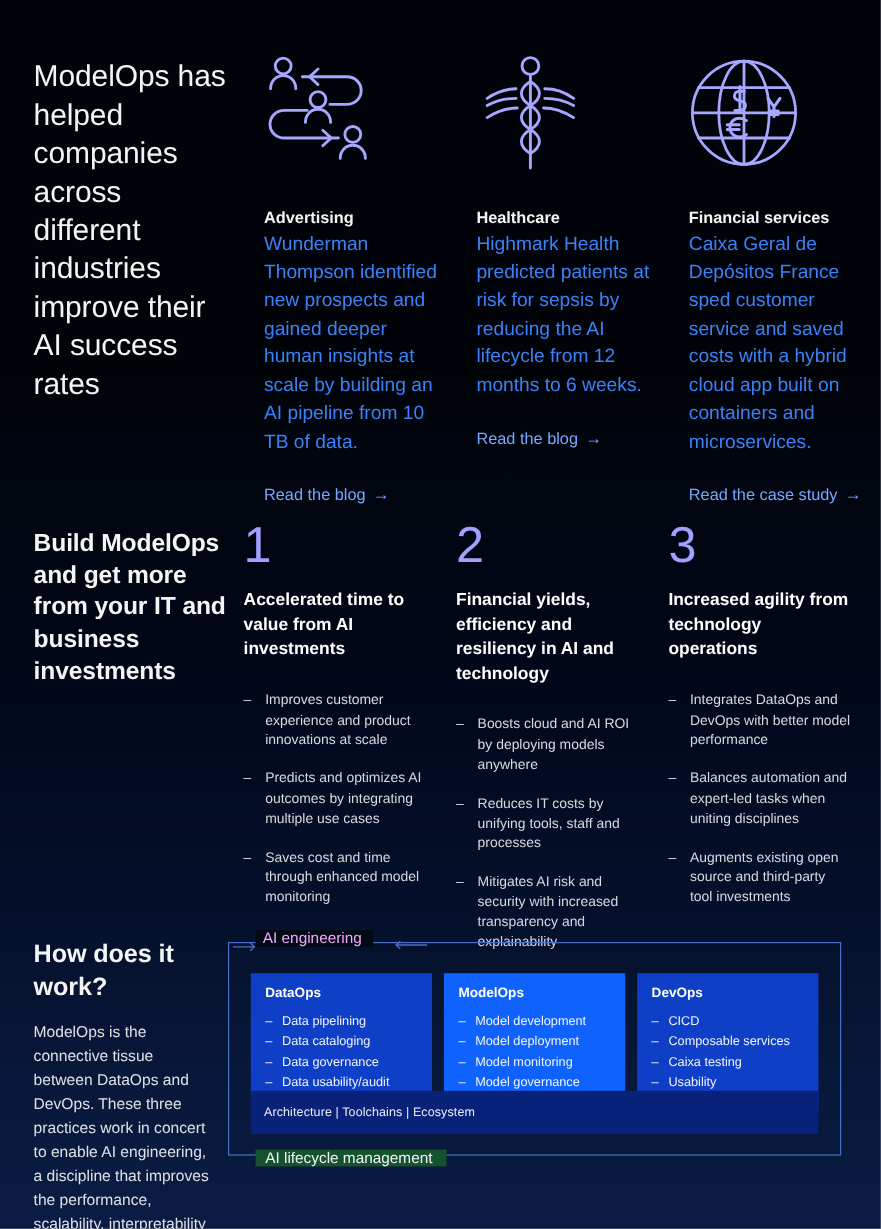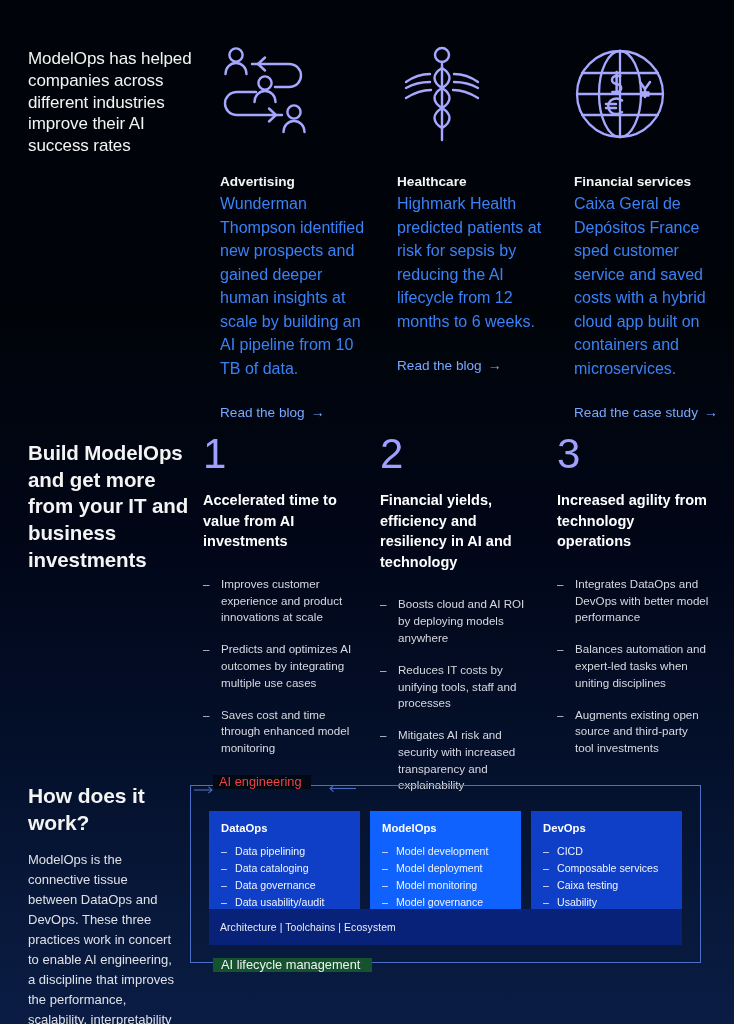--- a/index.html
+++ b/index.html
@@ -36,21 +36,21 @@
     left: 0; top: 0;
     width: 734px;
     height: 395px;
   }
 
   .lede {
     position: absolute;
     left: 28px;
     top: 48px;
     width: 165px;
-    font-size: 17px;
+    font-size: 25px;
     line-height: 1.28;
     font-weight: 400;
     color: #f4f4f4;
     letter-spacing: -0.1px;
   }
 
   .cards {
     position: absolute;
     left: 220px;
     top: 44px;
@@ -182,21 +182,21 @@
     border: 1px solid #4a6fc4;
   }
 
   .lbl-ai-eng {
     position: absolute;
     left: 22px;
     top: -11px;
     background: #020814;
     padding: 0 9px 0 6px;
     font-size: 12.8px;
-    color: #ef4444;
+    color: #f0abfc;
     line-height: 1.1;
     white-space: nowrap;
   }
   .arrow-in-left {
     position: absolute;
     left: 3px;
     top: -5px;
     width: 22px;
     height: 10px;
   }

